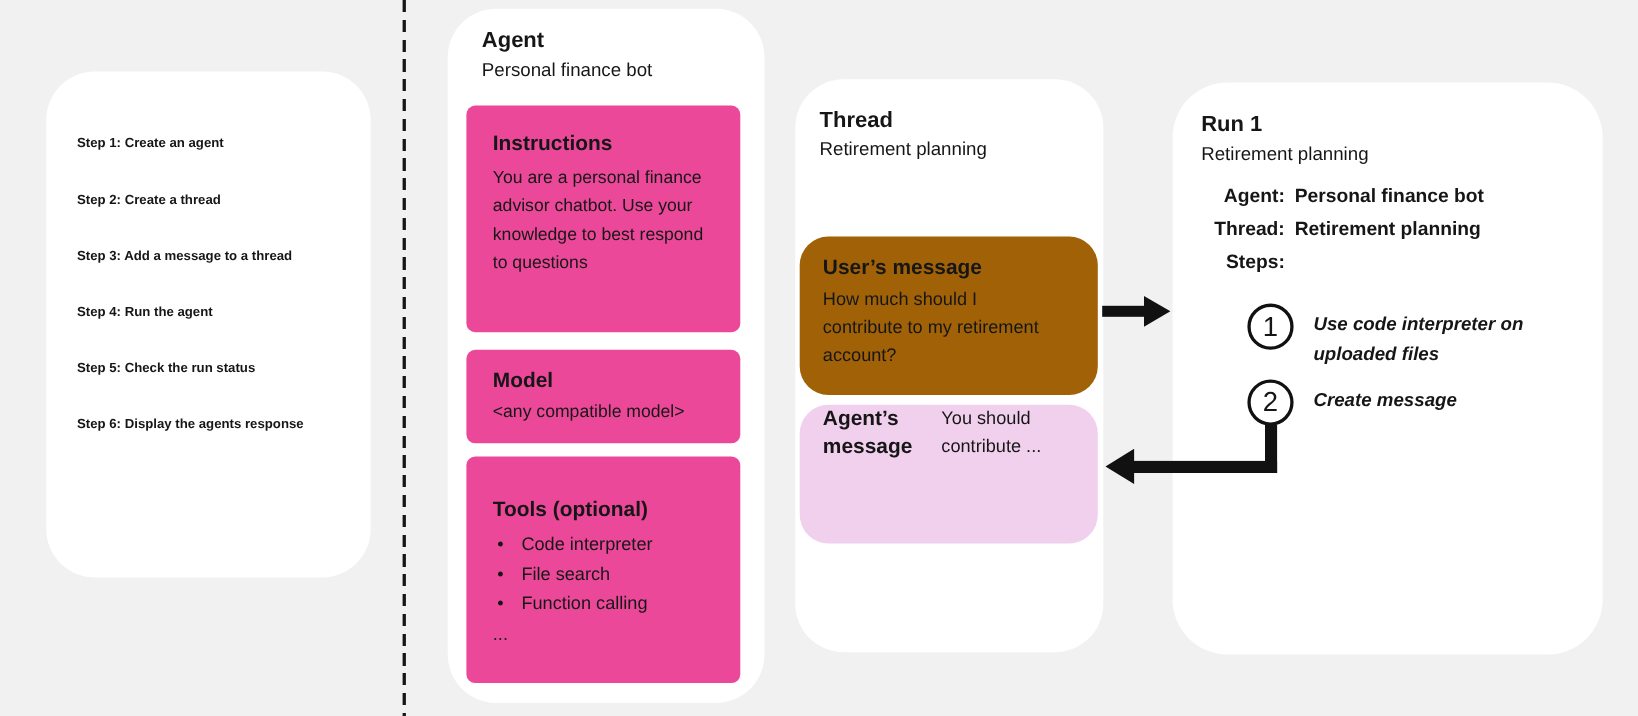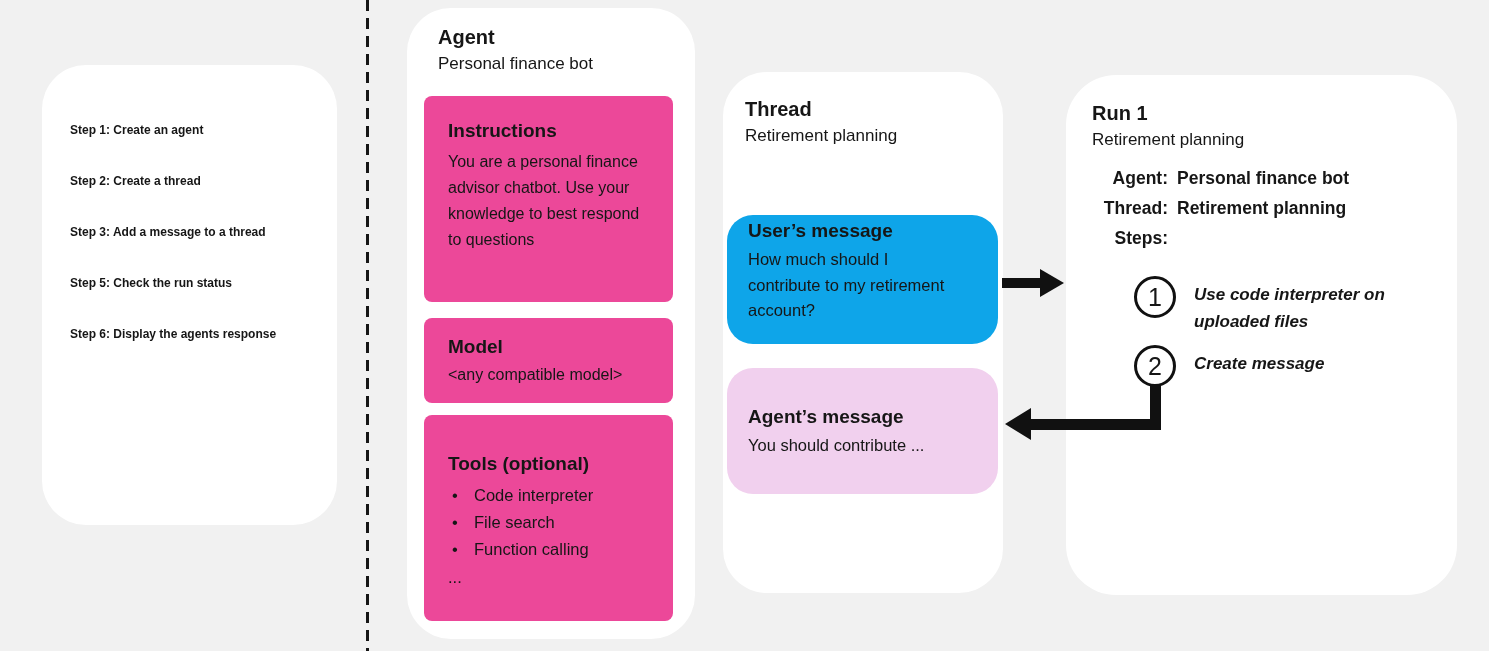--- a/index.html
+++ b/index.html
@@ -31,22 +31,22 @@
   .box-tools ul{margin:2px 0 0 0;padding:0;list-style:none;}
   .box-tools li{font-size:16.5px;line-height:27px;padding-left:26px;position:relative;}
   .box-tools li::before{content:"\2022";position:absolute;left:4px;}
   .box-tools .ellipsis{margin-top:1px;font-size:16.5px;}
 
   
   .thread-card{left:723px;top:72px;width:280px;height:521px;padding:24px 20px 0 22px;}
   .msg{position:absolute;left:4px;width:271px;border-radius:26px;box-sizing:border-box;}
   .msg h3{margin:0 0 3px 0;font-size:19px;font-weight:700;line-height:26px;}
   .msg p{margin:0;font-size:16.5px;line-height:25.5px;}
-  .user-msg{top:143px;height:129px;background:#0ea5e9;padding:3px 44px 0 21px;}
-  .agent-msg{top:296px;height:126px;background:#f1d0ee;padding:0 20px 0 21px;display:flex;flex-direction:column;justify-content:center;}
+  .user-msg{top:143px;height:144px;background:#a16207;padding:16px 44px 0 21px;}
+  .agent-msg{top:296px;height:126px;background:#f1d0ee;padding:0 20px 0 21px;display:flex;flex-direction:row;justify-content:center;}
 
   
   .run-card{left:1066px;top:75px;width:391px;height:520px;padding:25px 20px 0 26px;border-radius:50px;}
   .kv{position:absolute;left:0;top:88px;width:100%;}
   .kv .row{display:flex;line-height:30px;font-size:17.5px;font-weight:700;}
   .kv .k{width:102px;text-align:right;}
   .kv .v{margin-left:9px;}
   .runstep{position:absolute;left:68px;display:flex;align-items:flex-start;}
   .runstep-1{top:201px;}
   .runstep-2{top:270px;}
@@ -66,20 +66,21 @@
 <body>
 
 <div class="canvas">
 
   <div class="divider"></div>
 
   <section class="card steps-card">
     <p>Step 1: Create an agent</p>
     <p>Step 2: Create a thread</p>
     <p>Step 3: Add a message to a thread</p>
+    <p>Step 4: Run the agent</p>
     <p>Step 5: Check the run status</p>
     <p>Step 6: Display the agents response</p>
   </section>
 
   <section class="card agent-card">
     <h2 class="title">Agent</h2>
     <p class="sub">Personal finance bot</p>
 
     <div class="bluebox box-instructions">
       <h3>Instructions</h3>

